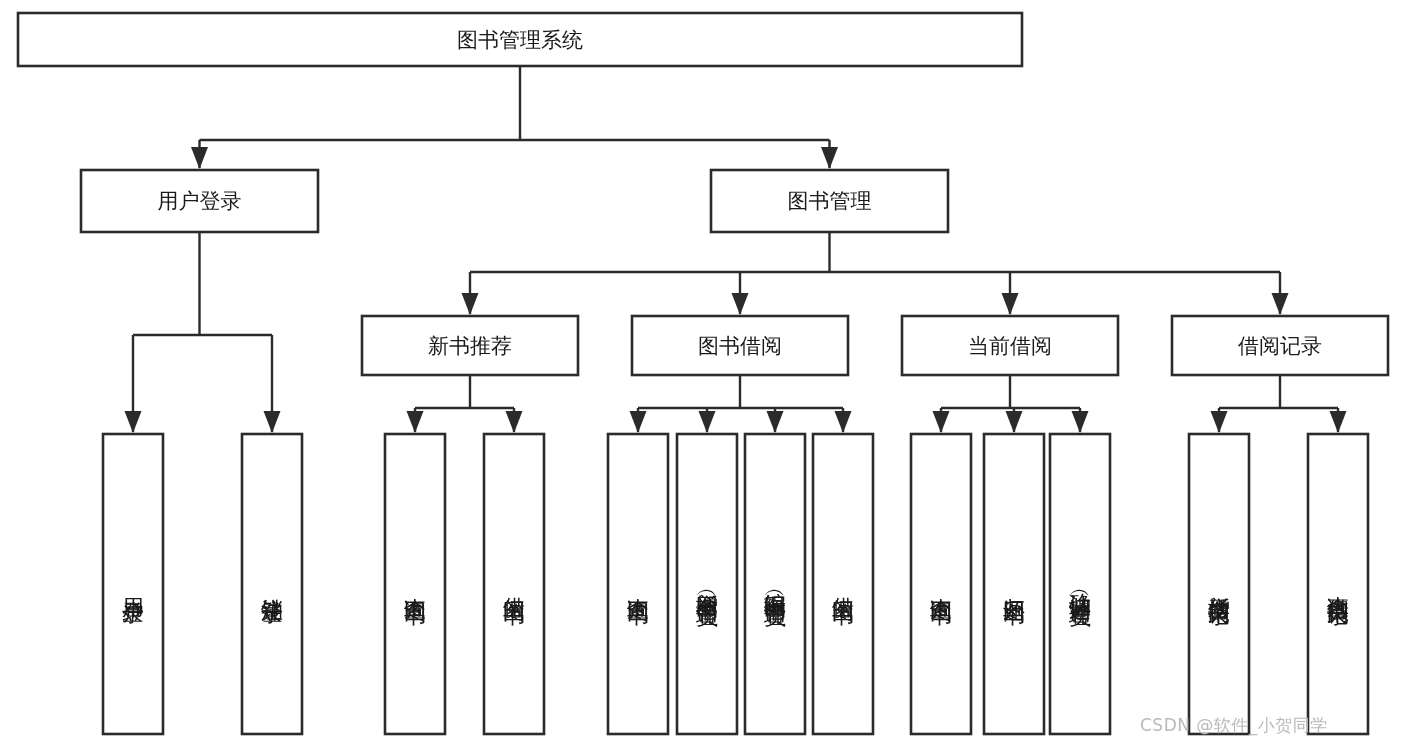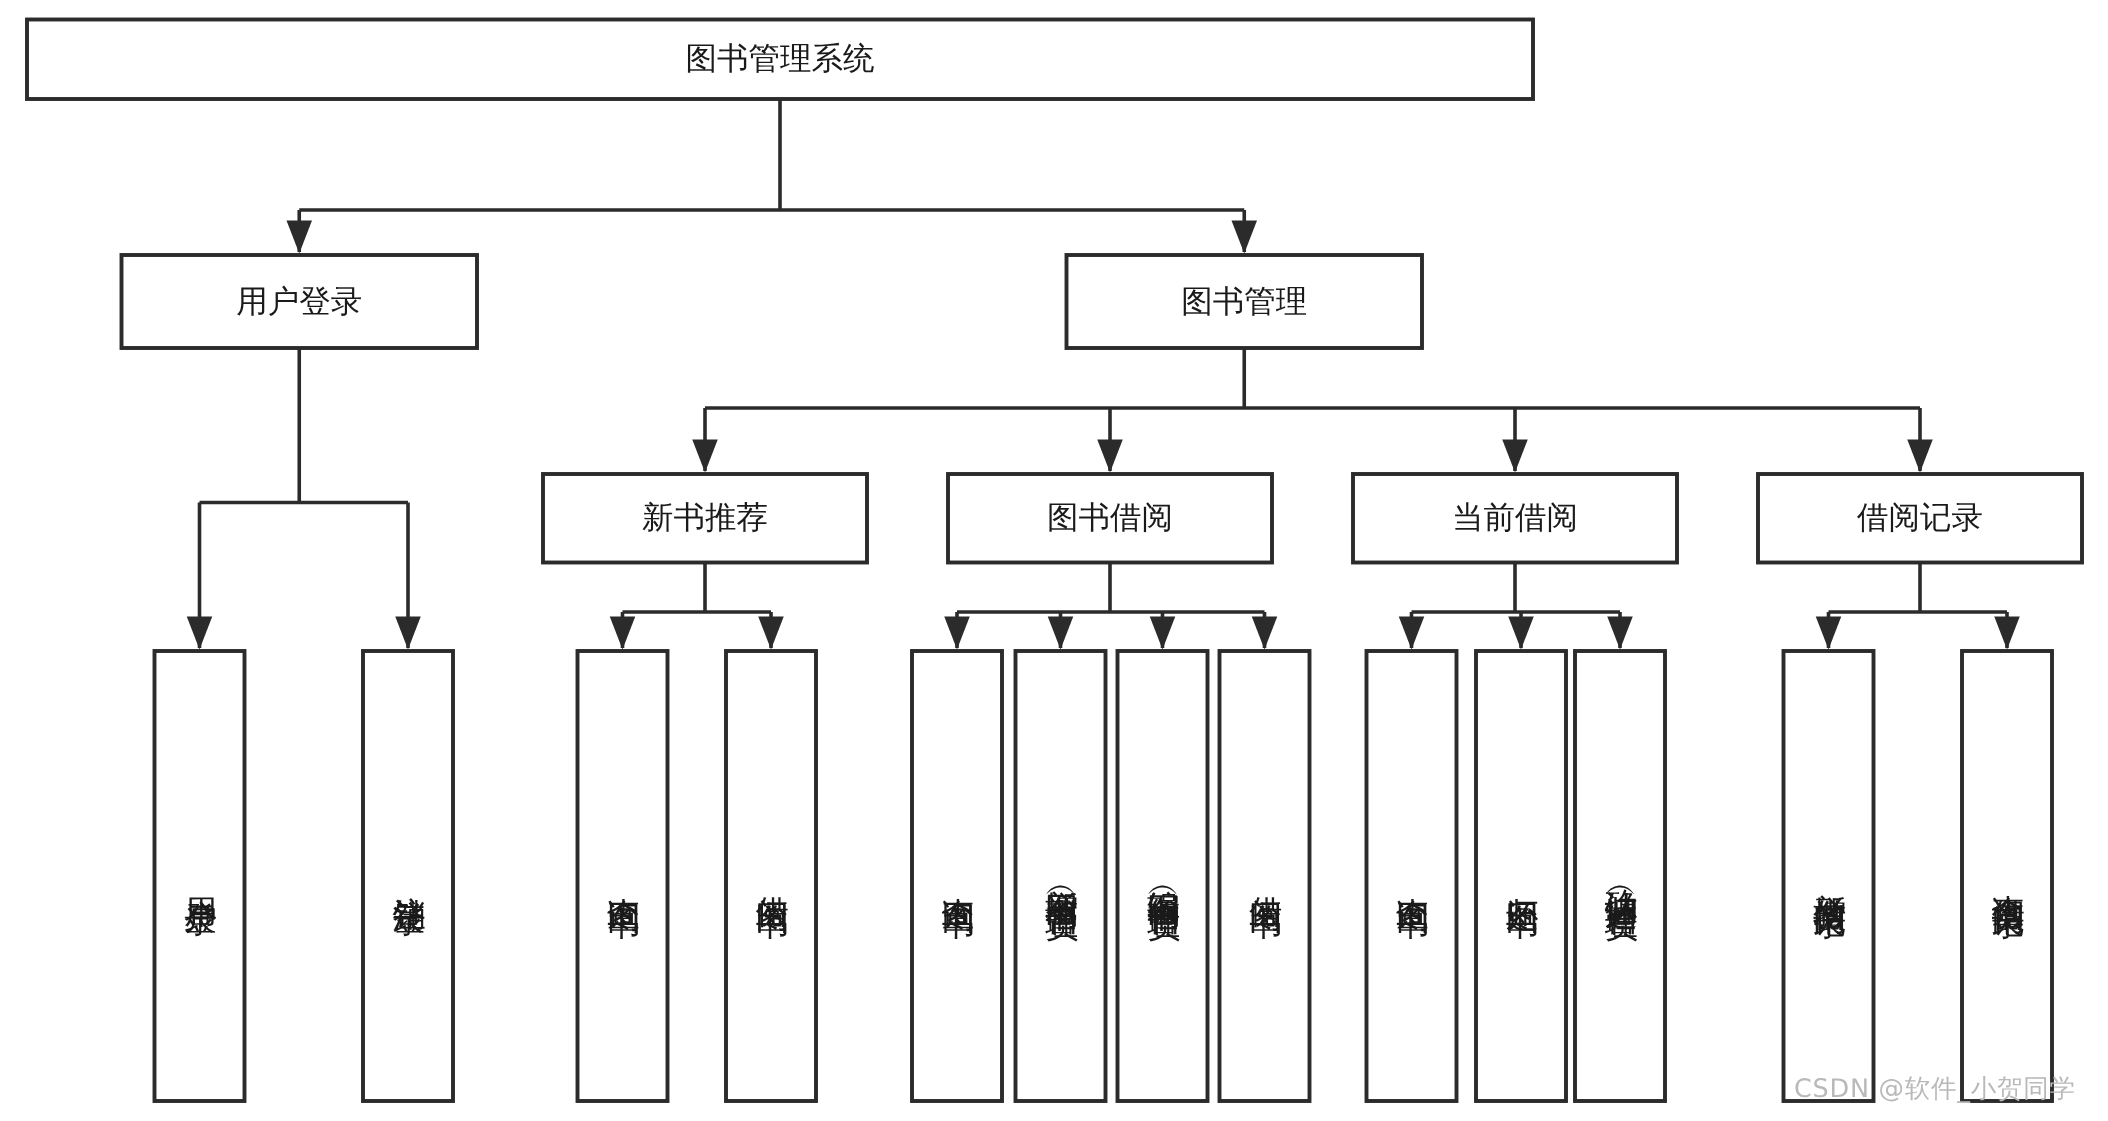--- a/index.html
+++ b/index.html
@@ -180,14 +180,14 @@
       <div class="leaf-label-wrap" style="left: 677px; top: 434px; width: 60px; height: 300px;">新增图书（管理员）</div>
       <div class="leaf-label-wrap" style="left: 745px; top: 434px; width: 60px; height: 300px;">编辑图书（管理员）</div>
       <div class="leaf-label-wrap" style="left: 813px; top: 434px; width: 60px; height: 300px;">借阅图书</div>
       <div class="leaf-label-wrap" style="left: 911px; top: 434px; width: 60px; height: 300px;">查询图书</div>
       <div class="leaf-label-wrap" style="left: 984px; top: 434px; width: 60px; height: 300px;">归还图书</div>
       <div class="leaf-label-wrap" style="left: 1050px; top: 434px; width: 60px; height: 300px;">确认归还（管理员）</div>
       <div class="leaf-label-wrap" style="left: 1189px; top: 434px; width: 60px; height: 300px;">新增借阅记录</div>
       <div class="leaf-label-wrap" style="left: 1308px; top: 434px; width: 60px; height: 300px;">查询借阅记录</div>
     </div>
 
-  <div class="watermark" id="watermark" style="left:1196px; top:714px;">CSDN @软件_小贺同学</div>
+  <div class="watermark" id="watermark" style="left:1140px; top:714px;">CSDN @软件_小贺同学</div>
 </div>
 
 </body></html>

